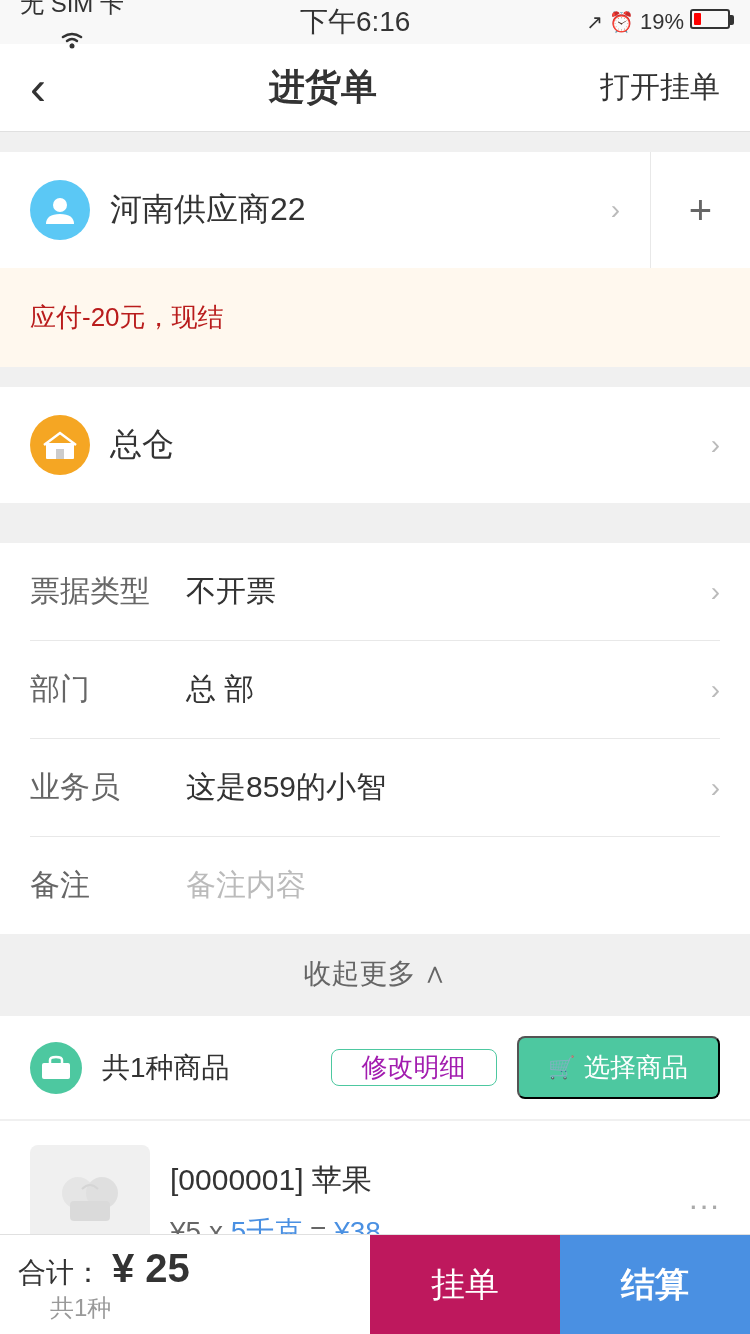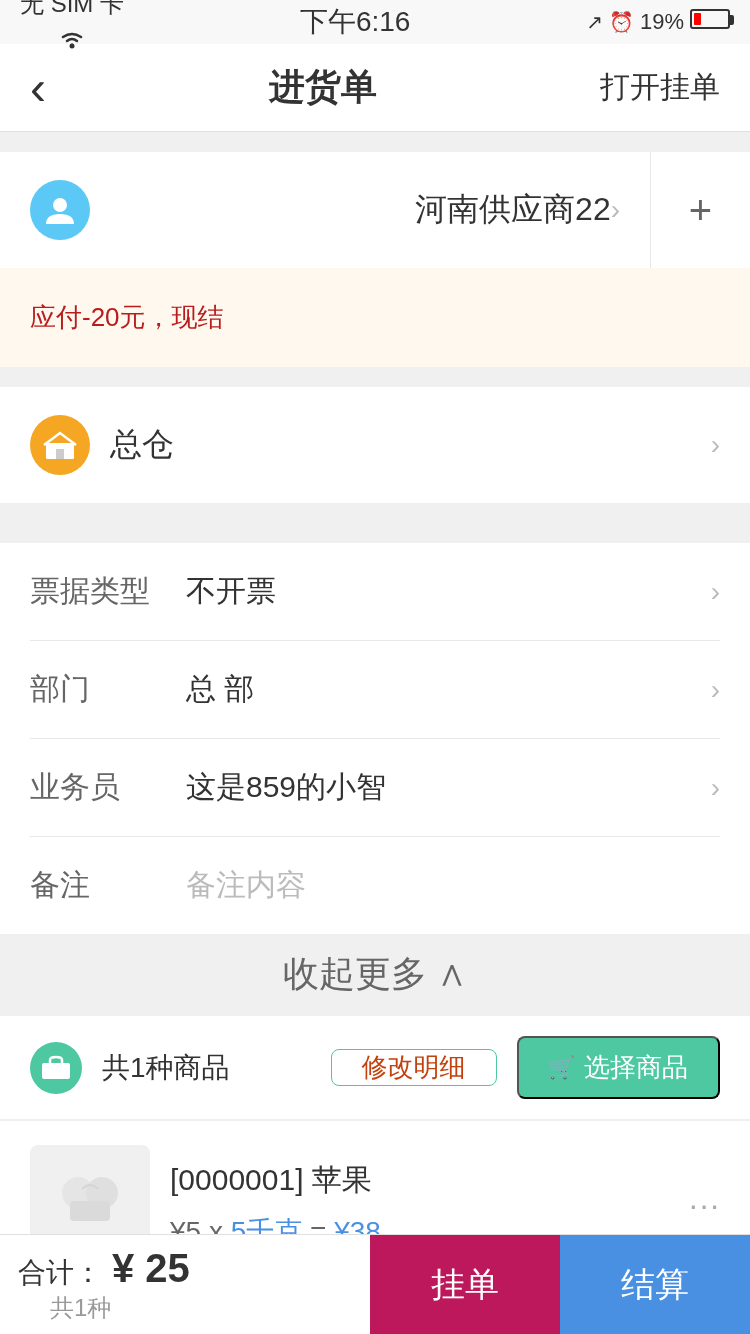--- a/index.html
+++ b/index.html
@@ -105,21 +105,20 @@
       height: 1px;
       background: #e8e8e8;
       margin: 0 30px;
     }
 
     
     .supplier-section {
       background: #fff;
       display: flex;
       align-items: stretch;
-      text-align: right;
     }
     .supplier-main {
       flex: 1;
       display: flex;
       align-items: center;
       padding: 28px 30px;
       cursor: pointer;
     }
     .supplier-avatar {
       width: 60px;
@@ -226,21 +225,21 @@
     
     .collapse-bar {
       background: #f0f0f0;
       height: 80px;
       display: flex;
       align-items: center;
       justify-content: center;
       cursor: pointer;
     }
     .collapse-text {
-      font-size: 36px;
+      font-size: 28px;
       color: #666;
     }
 
     
     .product-header {
       background: #fff;
       margin-top: 2px;
       display: flex;
       align-items: center;
       padding: 20px 30px;
@@ -257,21 +256,21 @@
       flex-shrink: 0;
     }
     .product-count-text {
       flex: 1;
       font-size: 28px;
       color: #333;
     }
     .btn-edit {
       border: 1.5px solid #4dc8a0;
       background: #fff;
-      color: #c2410c;
+      color: #a21caf;
       font-size: 26px;
       padding: 0 30px;
       border-radius: 8px;
       cursor: pointer;
     }
     .btn-select {
       background: #4dc8a0;
       color: #fff;
       font-size: 26px;
       padding: 12px 30px;
@@ -376,21 +375,21 @@
       cursor: pointer;
     }
     .footer-btn-checkout {
       width: 190px;
       background: #4a90e2;
       display: flex;
       align-items: center;
       justify-content: center;
       font-size: 34px;
       color: #fff;
-      font-weight: 400;
+      font-weight: 700;
       cursor: pointer;
     }
   </style>
 </head>
 <body>
 
 <div class="status-bar">
   <div class="status-left">
     <span>无 SIM 卡</span>
     <span>

